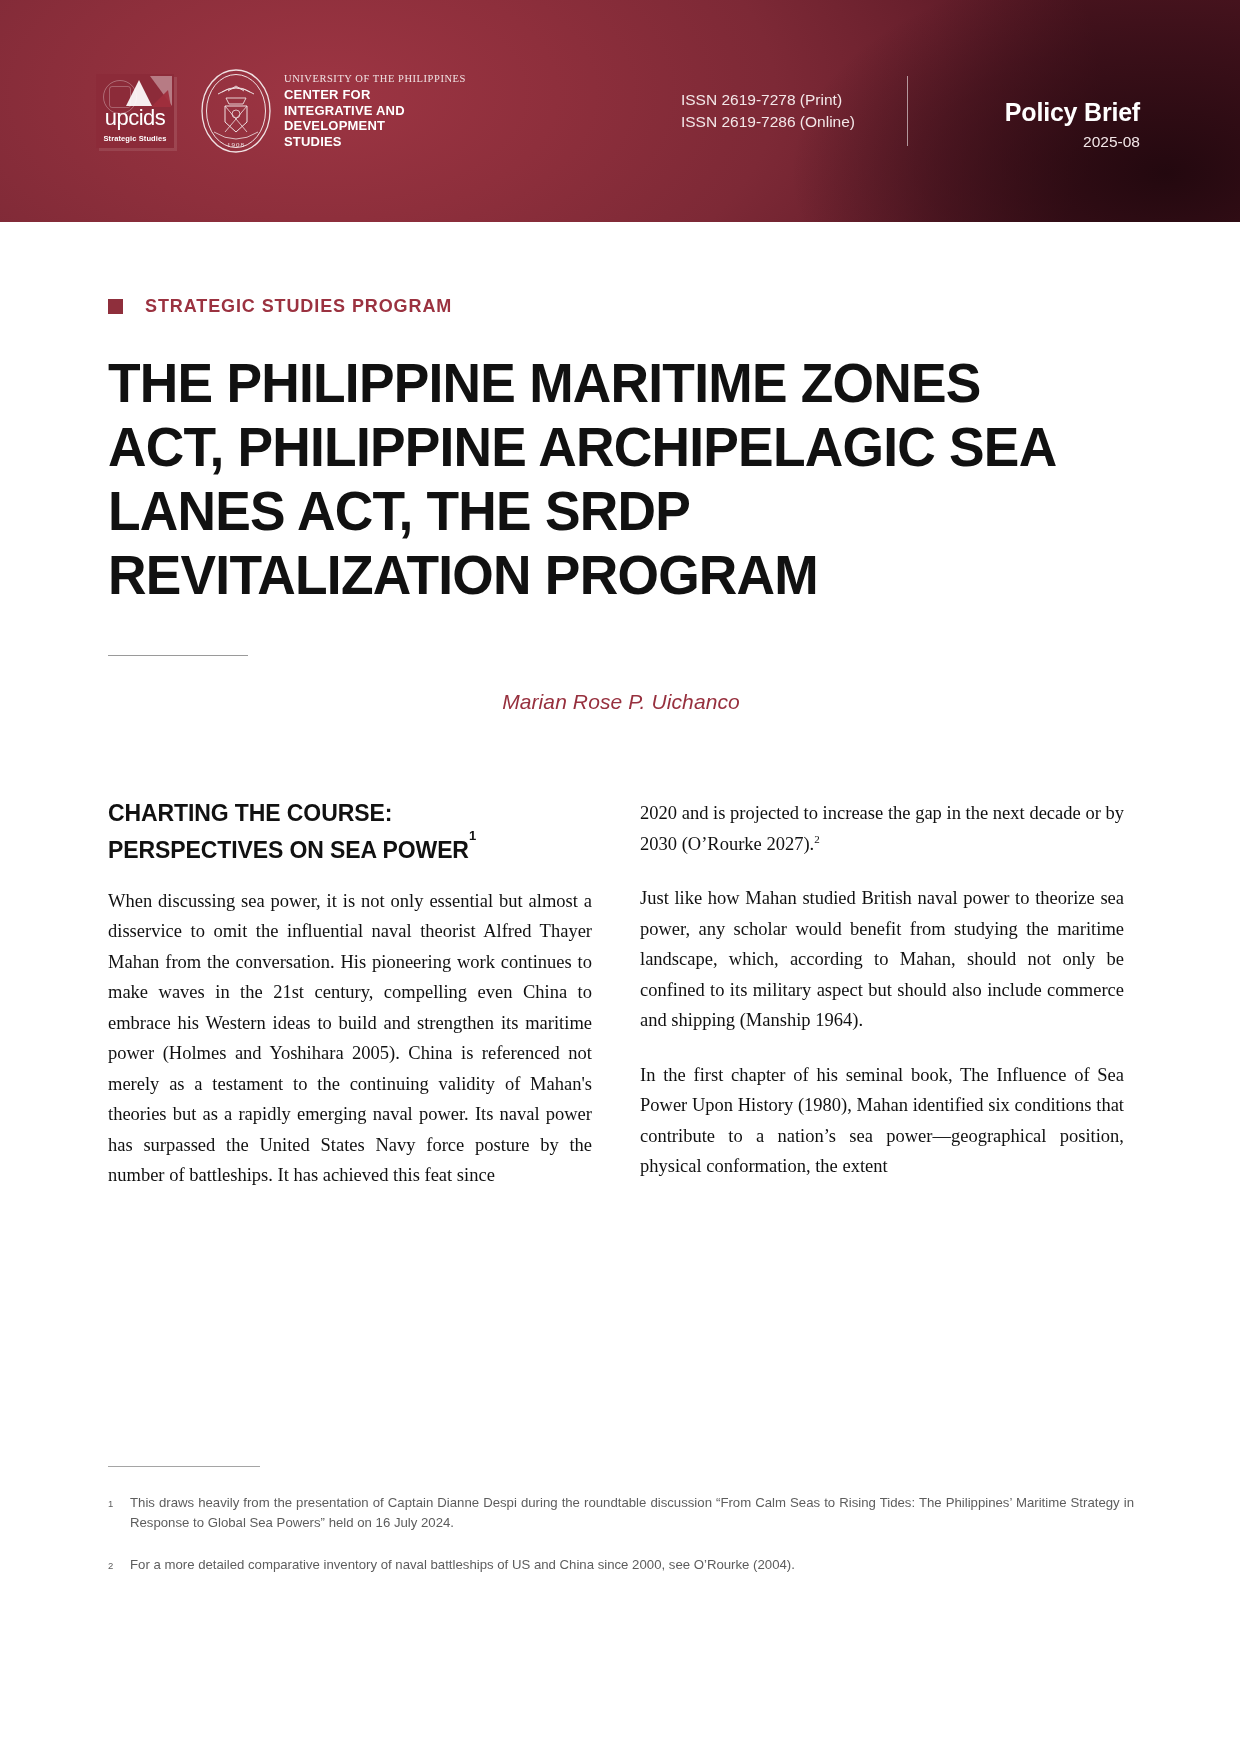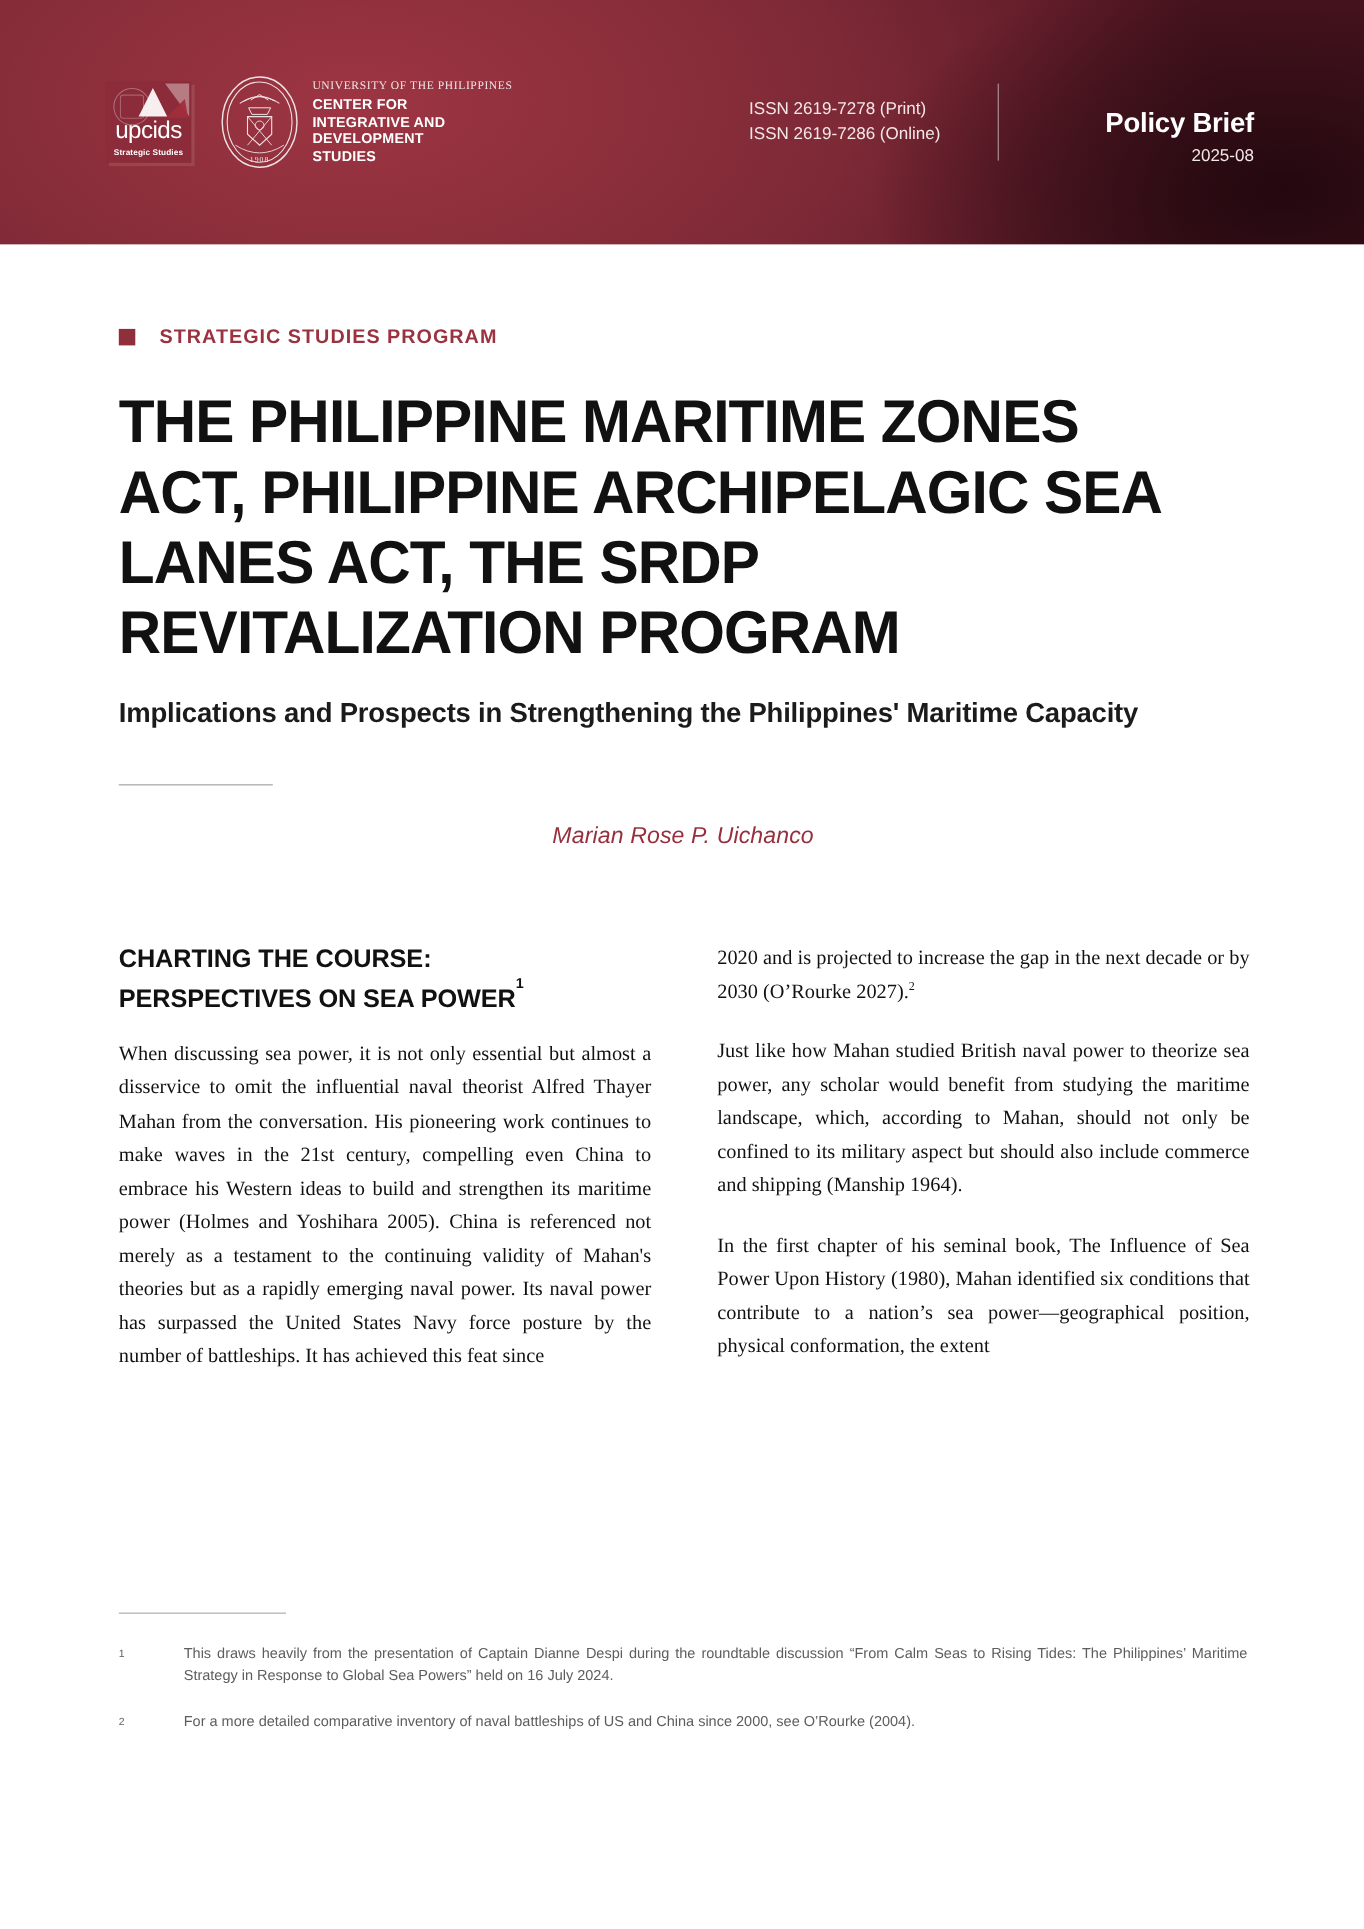--- a/index.html
+++ b/index.html
@@ -238,21 +238,21 @@
     font-style: italic;
     color: #97303e;
     letter-spacing: 0.1px;
     text-align: center;
   }
 
   
   .columns {
     display: flex;
     margin-top: 84px;
-    gap: 60px;
+    gap: 48px;
   }
   .col {
     width: 484px;
     flex: 0 0 auto;
   }
 
   h3.section-head {
     margin: 0 0 20px 0;
     font-weight: bold;
     font-size: 23px;
@@ -305,21 +305,20 @@
   }
   .fn .marker {
     flex: 0 0 auto;
     width: 22px;
     font-size: 9.5px;
     padding-top: 1px;
   }
   .fn .fn-text {
     flex: 1 1 auto;
     text-align: justify;
-    margin-left: 37px;
   }
   .fn.fn-2 .fn-text { text-align: left; }
 </style>
 </head>
 <body>
 
 <div class="header">
   <div class="header-inner">
 
     <div class="upcids-logo">
@@ -370,21 +369,20 @@
 
 <div class="page">
 
   <div class="program-tag">
     <span class="sq"></span>
     <span class="label">STRATEGIC STUDIES PROGRAM</span>
   </div>
 
   <h1 class="doc-title">THE PHILIPPINE MARITIME ZONES ACT, PHILIPPINE ARCHIPELAGIC SEA LANES ACT, THE SRDP REVITALIZATION PROGRAM</h1>
 
-  <h2 class="doc-subtitle">Implications and Prospects in Strengthening the Philippines' Maritime Capacity</h2>
 
   <div class="author-rule"></div>
 
   <div class="author">Marian Rose P. Uichanco</div>
 
   <div class="columns">
 
     <div class="col">
       <h3 class="section-head">
         <span>CHARTING THE COURSE:</span><br>

